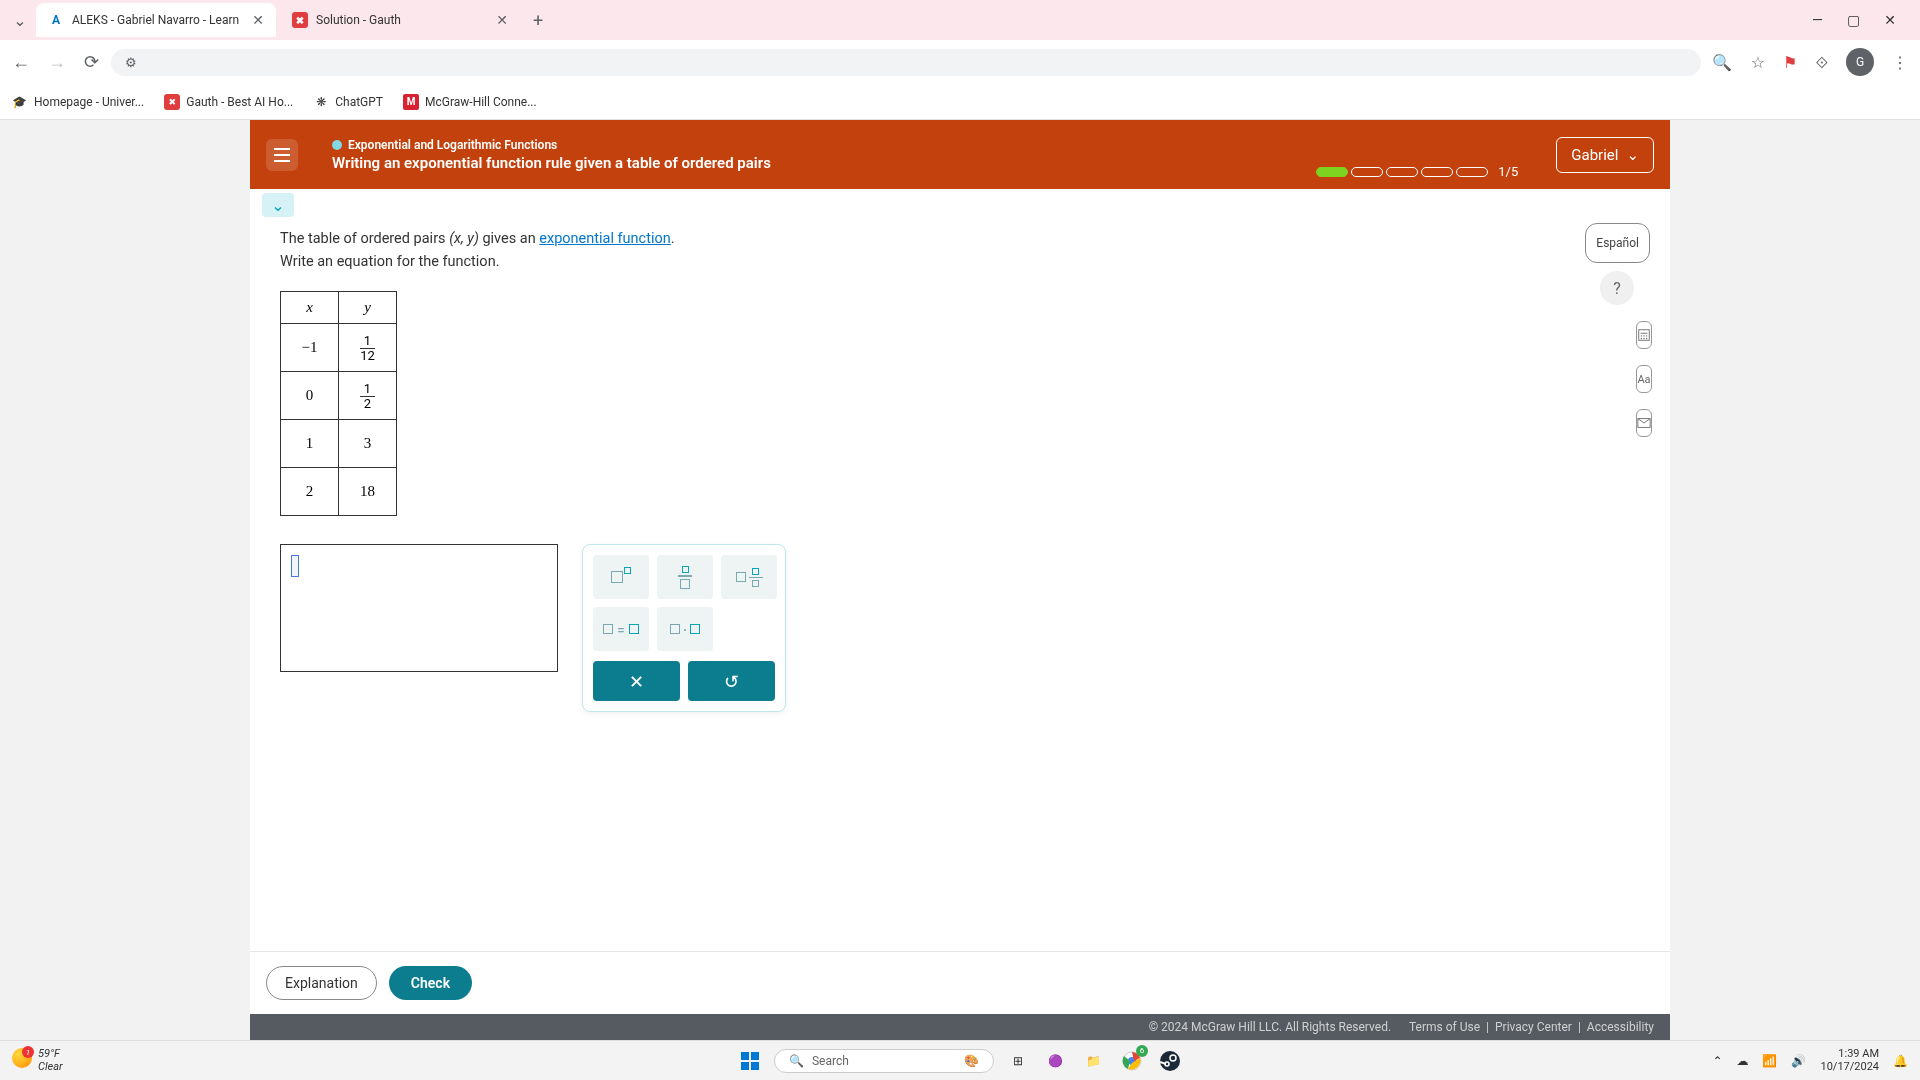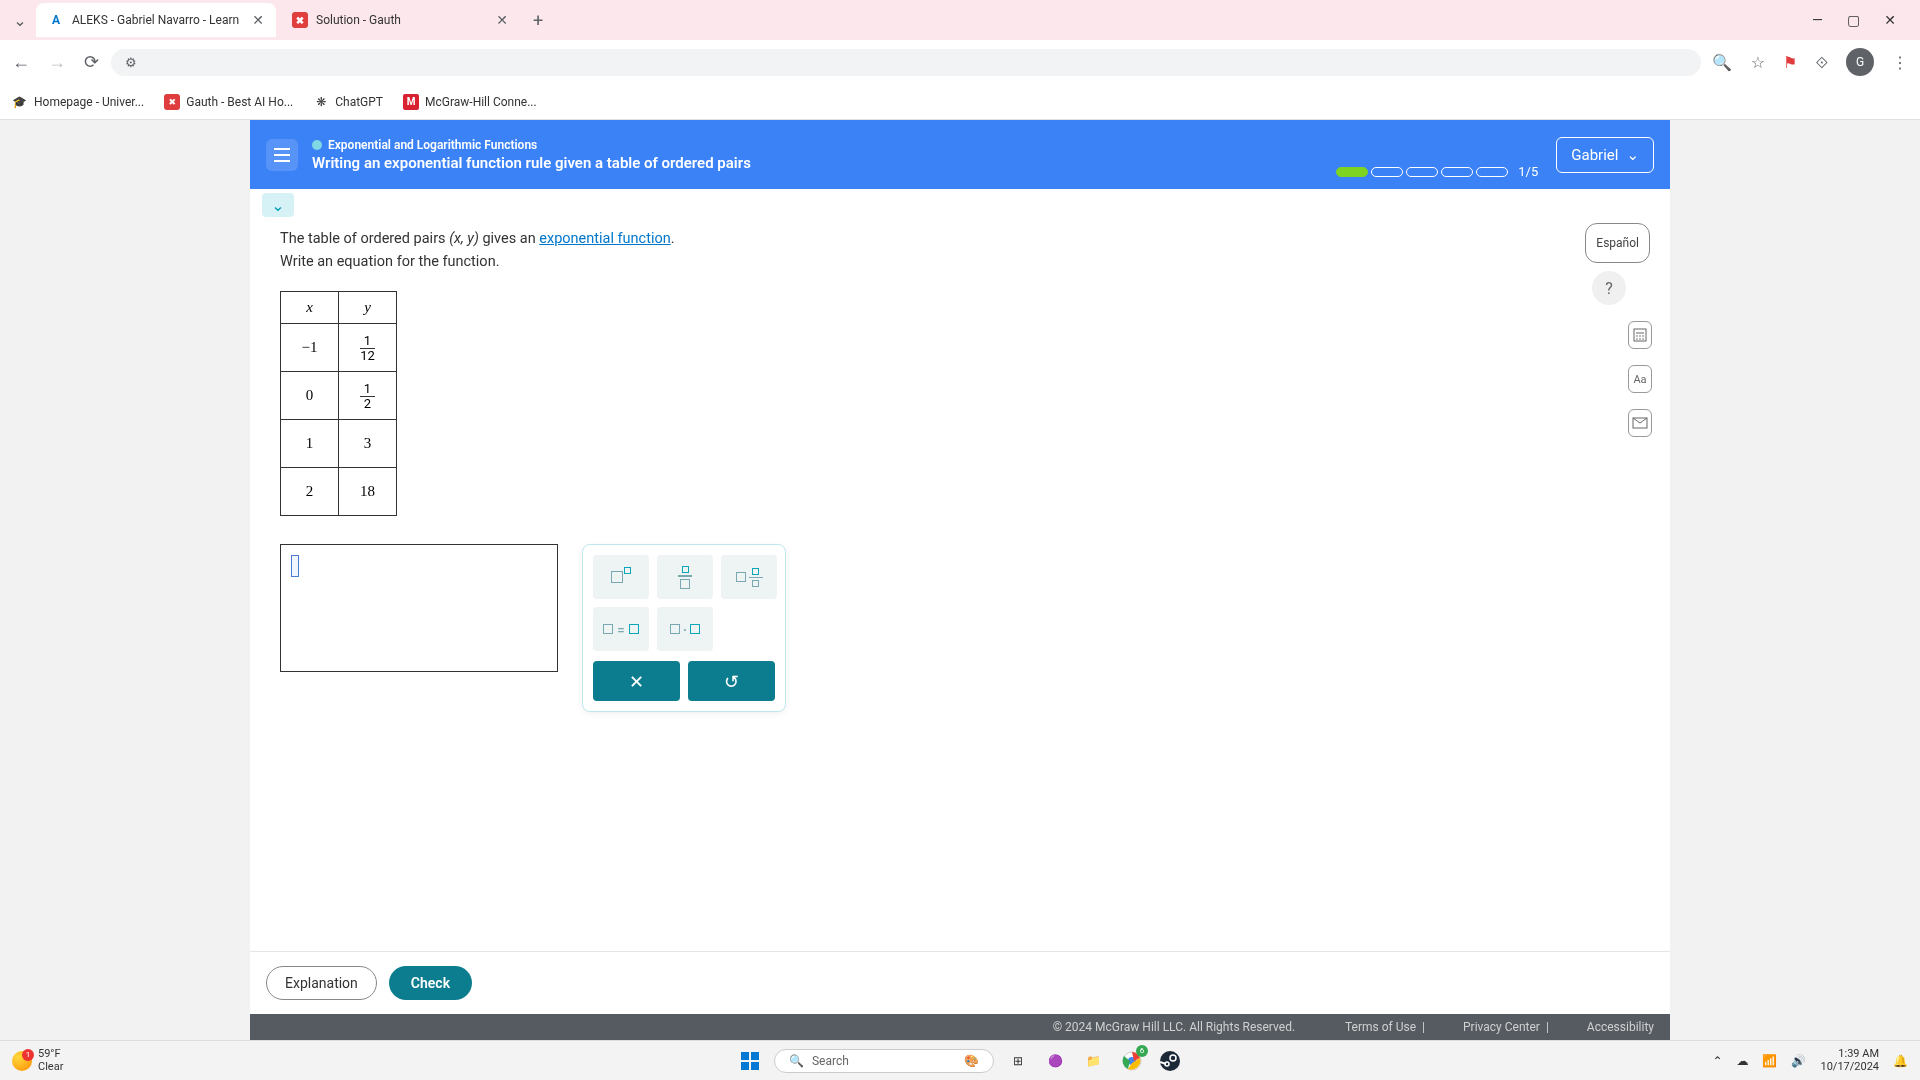--- a/index.html
+++ b/index.html
@@ -27,21 +27,21 @@
 .avatar { width: 28px; height: 28px; border-radius: 50%; background: #5f6368; color:#fff; display:flex; align-items:center; justify-content:center; font-size: 12px; }
 
 .bookmarks { display: flex; align-items: center; height: 36px; background: #fff; padding: 0 12px; gap: 20px; font-size: 12px; color: #333; border-bottom: 1px solid #e0e0e0; }
 .bookmark { display:flex; align-items:center; gap:6px; cursor:pointer; }
 .bm-icon { width:16px; height:16px; display:flex; align-items:center; justify-content:center; }
 
 
 .app-wrapper { height: calc(1080px - 40px - 44px - 36px - 40px); background: #f2f2f2; display:flex; justify-content:center; }
 .app { width: 1420px; background: #fff; display:flex; flex-direction:column; height:100%; }
 
-.app-header { background: #3b82f6; color: #fff; padding: 10px 16px; display:flex; align-items:center; position:relative; }
+.app-header { background: #c2410c; color: #fff; padding: 10px 16px; display:flex; align-items:center; position:relative;gap:20px; }
 .hamburger { width: 32px; height: 32px; background: rgba(255,255,255,0.15); border-radius: 6px; display:flex; flex-direction:column; justify-content:center; align-items:center; gap:4px; cursor:pointer; margin-right: 14px; }
 .hamburger div { width: 16px; height: 2px; background: #fff; }
 .topic-info .category { font-size: 12px; font-weight: 600; display:flex; align-items:center; gap:6px; }
 .topic-info .category::before { content:""; width:10px; height:10px; border-radius:50%; background:#7fd8e3; display:inline-block; }
 .topic-info .title { font-size: 15px; font-weight: 600; margin-top: 2px; }
 .progress-wrap { margin-left:auto; display:flex; align-items:center; gap:10px;margin-top:34px; }
 .progress-segments { display:flex; gap:3px; }
 .seg { width: 32px; height: 10px; border: 1px solid #fff; border-radius: 5px; }
 .seg.filled { background: #7ed321; border-color:#7ed321; }
 .progress-text { font-size: 13px; color:#fff; }
@@ -70,32 +70,32 @@
 .cursor-box { display:inline-block; width: 8px; height: 22px; border: 1px solid #4a7bd4; background: rgba(74,123,212,0.08); }
 
 .palette { border: 1px solid #bfe8ee; border-radius: 8px; padding: 10px; background: #fff; box-shadow: 0 2px 6px rgba(0,0,0,0.06); width: 204px; }
 .palette-grid { display:grid; grid-template-columns: repeat(3, 56px); gap: 8px; }
 .pal-btn { height: 44px; border: none; background: #eef3f4; border-radius: 4px; display:flex; align-items:center; justify-content:center; cursor:pointer; font-size: 13px; color:#09a5b8; position:relative; }
 .pal-actions { display:flex; gap:8px; margin-top:10px; }
 .pal-action { flex:1; height: 40px; background: #0c7d8f; border:none; border-radius:4px; color:#fff; font-size:18px; cursor:pointer; display:flex; align-items:center; justify-content:center; }
 
 .side-tools { position:absolute; right: 18px; top: 50px; display:flex; flex-direction:column; gap: 16px; }
 .tool { width: 34px; height: 34px; border-radius: 50%; background: #f0f0f0; display:flex; align-items:center; justify-content:center; color:#666; cursor:pointer; font-size:16px; }
-.tool.sq { border-radius: 6px; background: transparent; border: 1px solid #999; width:24px; height:28px; font-size:13px;margin-left:36px; }
+.tool.sq { border-radius: 6px; background: transparent; border: 1px solid #999; width:16px; height:28px; font-size:13px;margin-left:36px; }
 
 .bottom-bar { padding: 14px 16px; border-top: 1px solid #e5e5e5; display:flex; gap: 12px; align-items:center;margin-top:13px; }
 .btn-outline { border: 1px solid #888; background:#fff; border-radius: 20px; padding: 8px 18px; font-size: 14px; cursor:pointer; color:#333; }
 .btn-primary { background: #0c7d8f; color:#fff; border:none; border-radius:20px; padding: 9px 22px; font-size:14px; font-weight:600; cursor:pointer; }
 
 .footer { background: #555b61; color:#d0d0d0; font-size: 12px; padding: 6px 16px; display:flex; justify-content:flex-end; gap: 6px; }
-.footer a { color:#d0d0d0; cursor:pointer;margin-left:32px; }
+.footer a { color:#d0d0d0; cursor:pointer; }
 
 
 .taskbar { position: fixed; bottom:0; left:0; right:0; height: 40px; background: #f3f3f3; display:flex; align-items:center; padding: 0 12px; font-size: 12px; color:#333; border-top:1px solid #ddd; }
-.weather { display:flex; align-items:center; gap:6px; }
+.weather { display:flex; gap:6px;font-style:italic; }
 .weather-icon { width:20px; height:20px; border-radius:50%; background: radial-gradient(circle at 30% 30%, #ffd93d, #ff8c00); position:relative; }
 .weather-icon::after { content:"1"; position:absolute; top:-2px; right:-2px; background:#e33; color:#fff; width:12px; height:12px; border-radius:50%; font-size:8px; display:flex; align-items:center; justify-content:center; }
 .weather-text { display:flex; flex-direction:column; line-height:1.1; font-size:11px; }
 .task-center { position:absolute; left:50%; transform:translateX(-50%); display:flex; align-items:center; gap:10px; }
 .search-box { display:flex; align-items:center; gap:8px; background:#fff; border:1px solid #ccc; border-radius:20px; padding:4px 14px; width: 220px; font-size:12px; color:#666; }
 .task-icon { width:28px; height:28px; display:flex; align-items:center; justify-content:center; cursor:pointer; border-radius:4px; }
 .tray { margin-left:auto; display:flex; align-items:center; gap:14px; }
 .tray-time { display:flex; flex-direction:column; align-items:flex-end; line-height:1.1; font-size:11px; }
 
 

